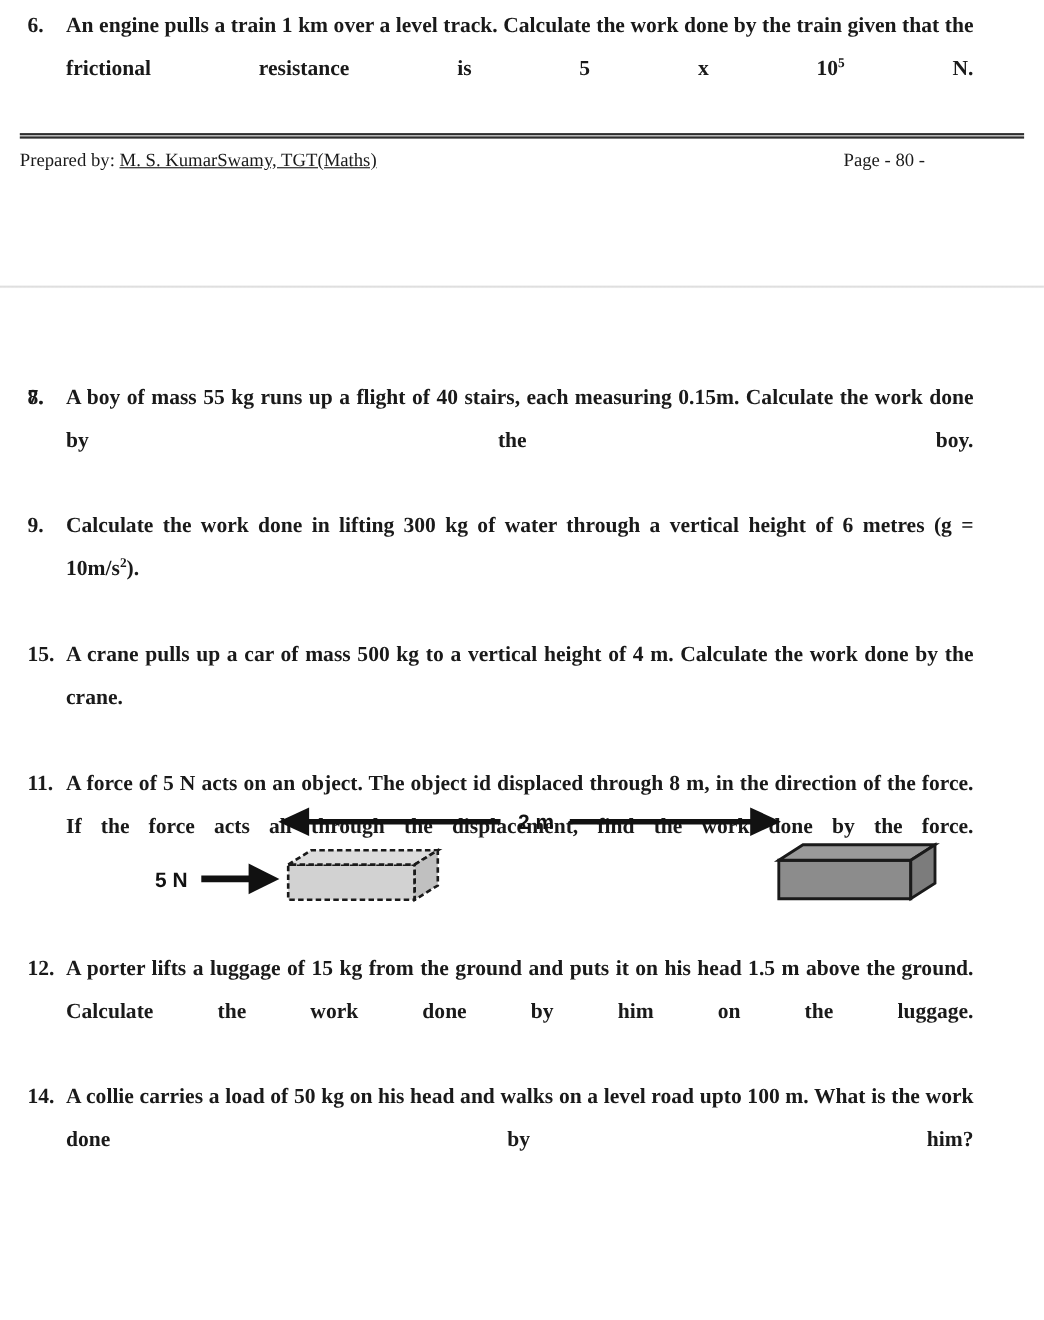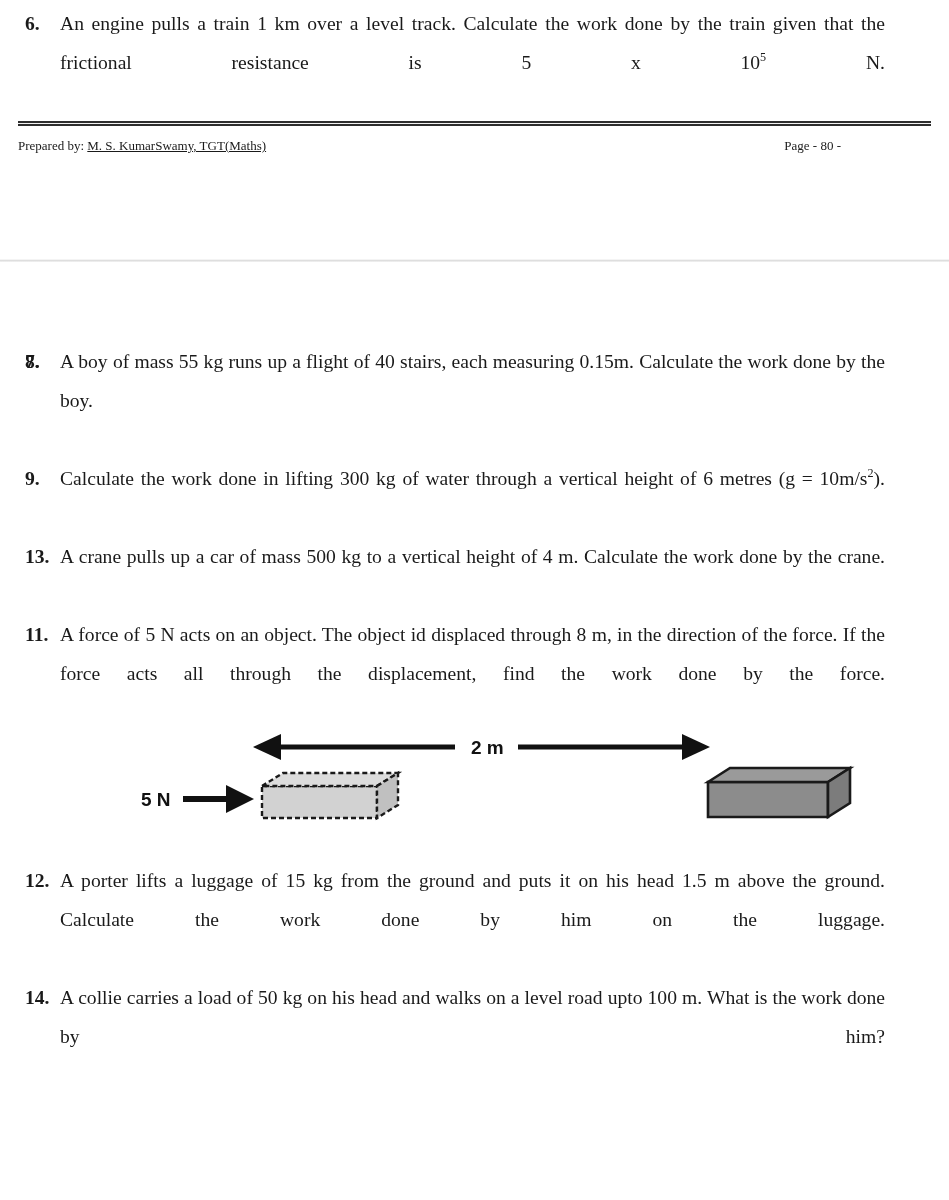--- a/index.html
+++ b/index.html
@@ -46,20 +46,21 @@
   .qitem .qnum {
     position: absolute;
     left: 25px;
     top: 0;
     font-weight: bold;
     text-align: left;
     white-space: nowrap;
   }
   .qitem .qbody {
     display: block;
+    font-weight: bold;
   }
   
   .qitem .qbody::after {
     content: "";
     display: inline-block;
     width: 100%;
   }
 
   sup {
     font-size: 0.62em;
@@ -88,21 +89,21 @@
     background: #f2f2f2;
     width: 100%;
     box-sizing: border-box;
   }
   .footer-row {
     display: flex;
     align-items: flex-end;
     justify-content: space-between;
     margin-top: 6px;
     padding-right: 90px;
-    font-size: 13px;
+    font-size: 17px;
     line-height: 28px;
   }
   .footer-left .prep-label { }
   .footer-left .prep-name {
     text-decoration: underline;
   }
   .footer-right { white-space: nowrap; }
 
   
   .page-separator {
@@ -161,21 +162,21 @@
       <span class="qnum">8.</span>
       <span class="qbody"><span>A boy of mass 55 kg runs up a flight of 40 stairs, each measuring 0.15m. Calculate the work done by the boy.</span><sup></sup><span></span></span>
     </div>
 
     <div class="qitem">
       <span class="qnum">9.</span>
       <span class="qbody"><span>Calculate the work done in lifting 300 kg of water through a vertical height of 6 metres (g = 10m/s</span><sup>2</sup><span>).</span></span>
     </div>
 
     <div class="qitem">
-      <span class="qnum">13.</span>
+      <span class="qnum">15.</span>
       <span class="qbody"><span>A crane pulls up a car of mass 500 kg to a vertical height of 4 m. Calculate the work done by the crane.</span><sup></sup><span></span></span>
     </div>
 
     <div class="qitem">
       <span class="qnum">11.</span>
       <span class="qbody"><span>A force of 5 N acts on an object. The object id displaced through 8 m, in the direction of the force. If the force acts all through the displacement, find the work done by the force.</span><sup></sup><span></span></span>
     </div>
 
   </div>
 

